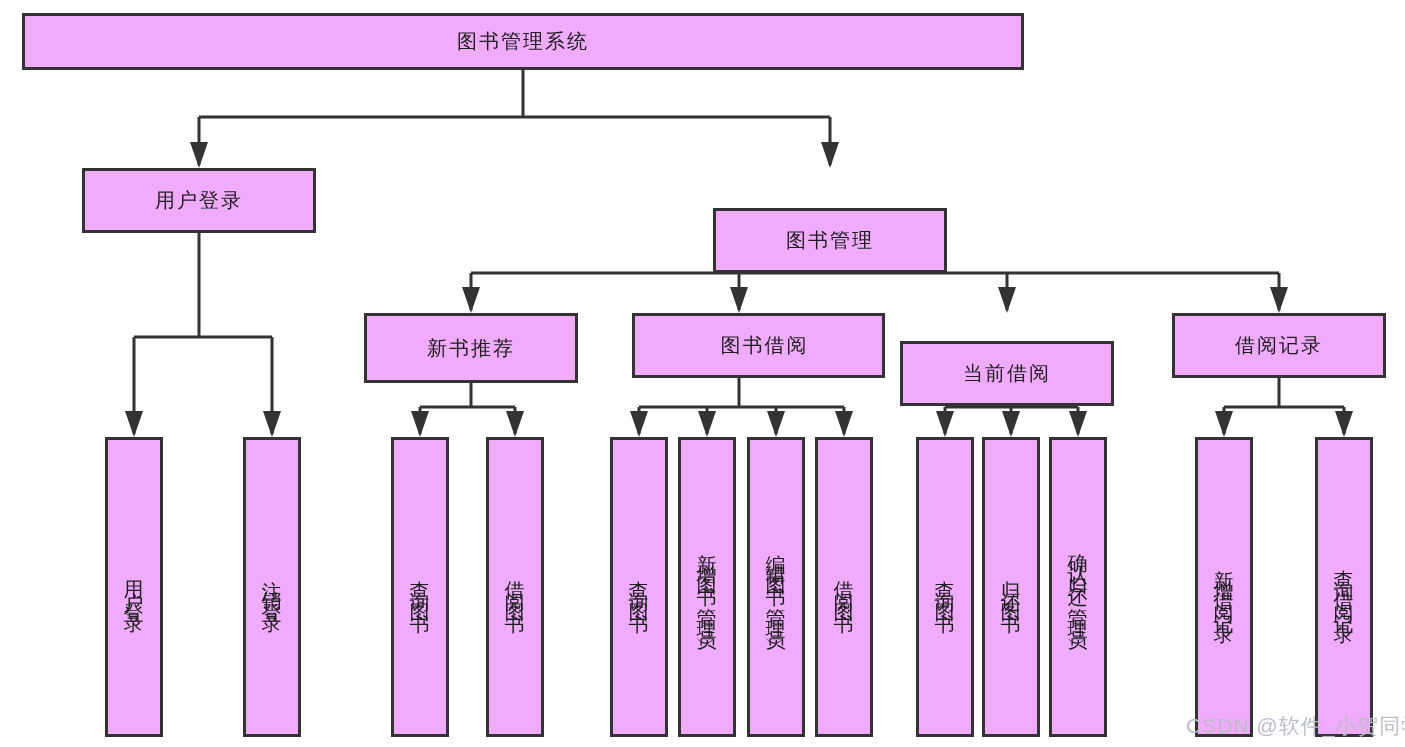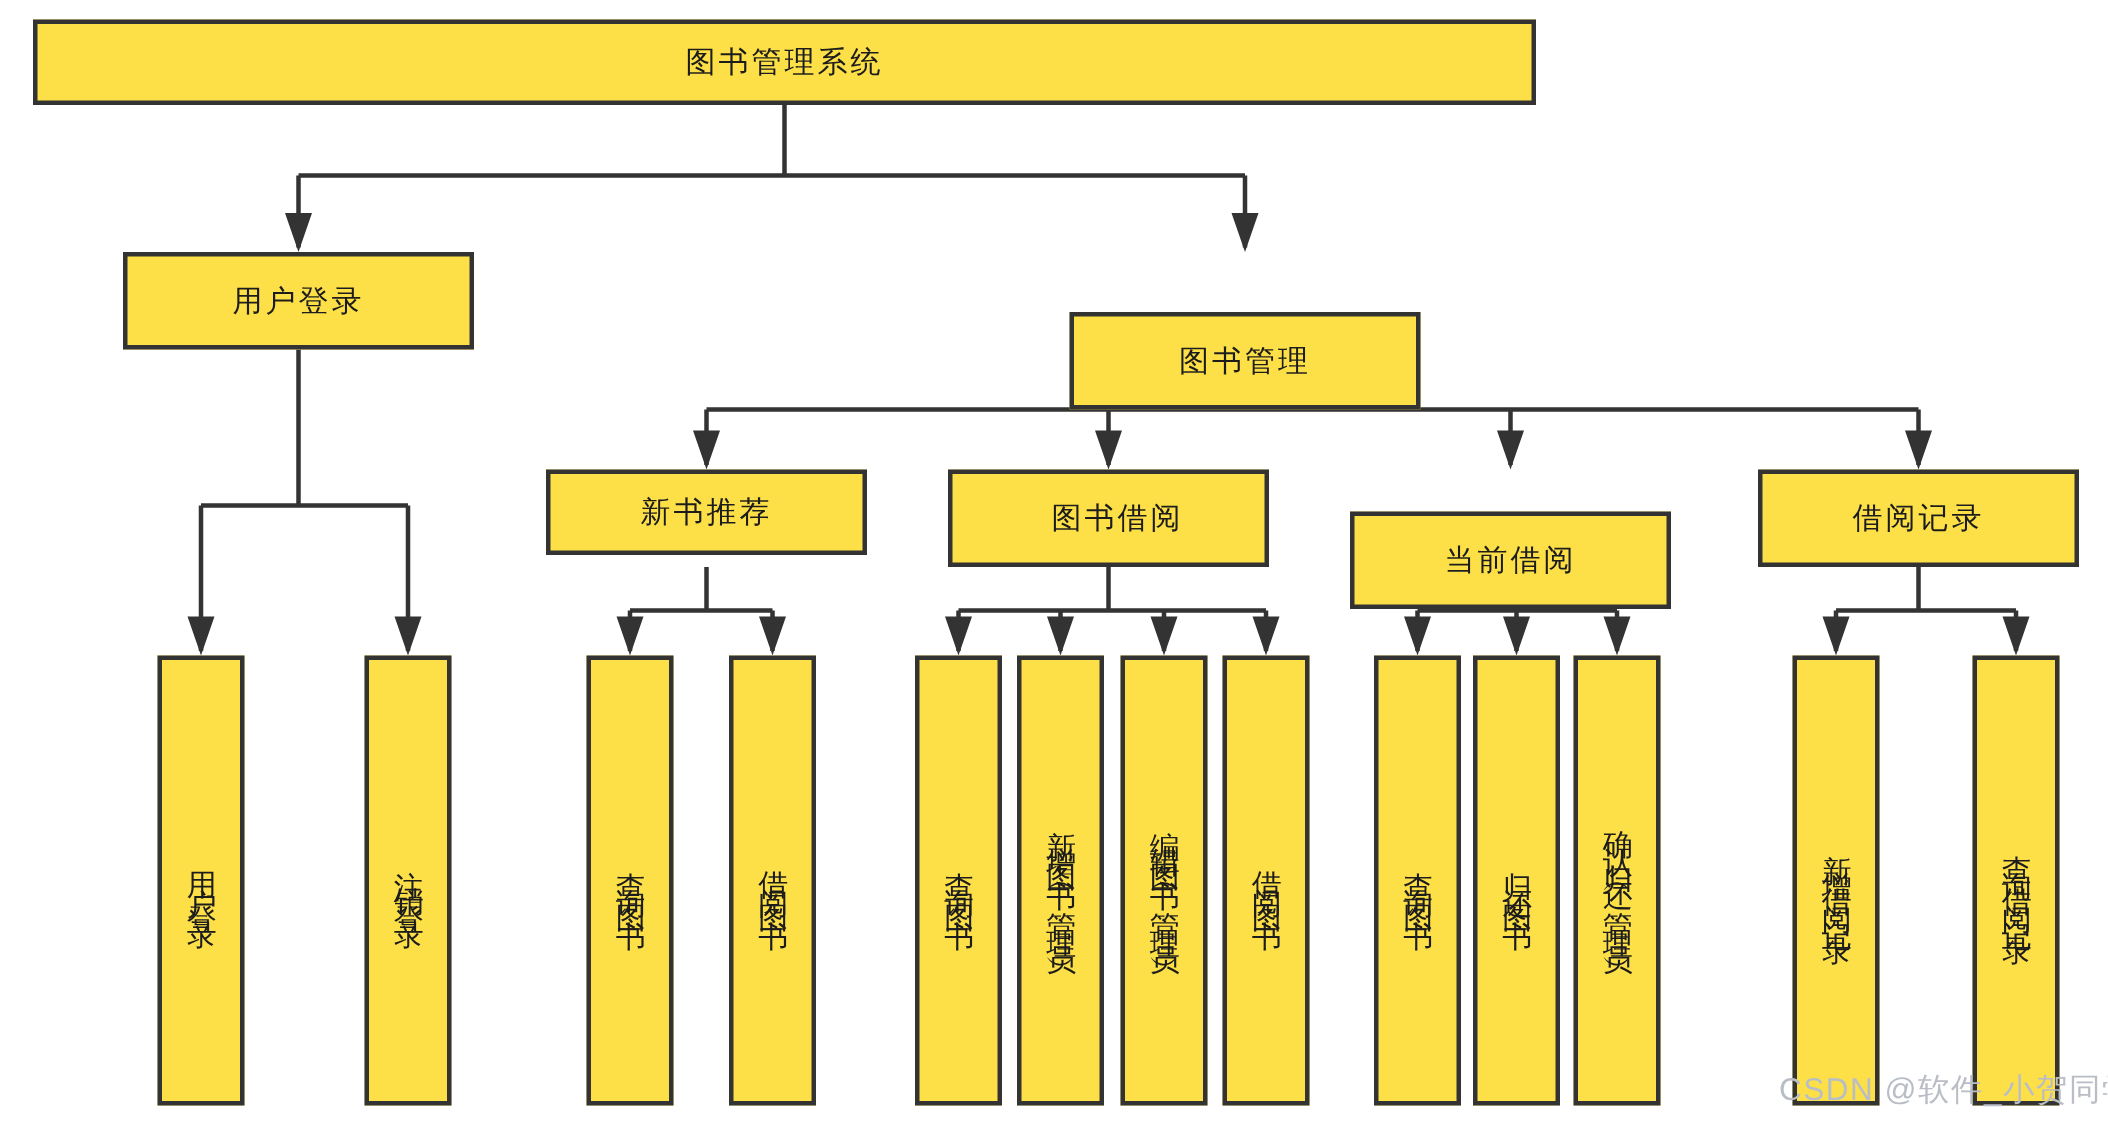--- a/index.html
+++ b/index.html
@@ -13,21 +13,21 @@
   }
   .connectors {
     position: absolute;
     left: 0; top: 0;
     width: 1405px; height: 747px;
     z-index: 1;
   }
   .node {
     position: absolute;
     box-sizing: border-box;
-    background: #fde047;
+    background: #f0abfc;
     border: 3px solid #333333;
     display: flex;
     align-items: center;
     justify-content: center;
     z-index: 2;
     color: #1c1c1c;
   }
   .hnode span {
     font-size: 20px;
     letter-spacing: 2px;
@@ -83,24 +83,24 @@
     <span>图书管理系统</span>
   </div>
 
   <div class="node hnode" style="left:82px; top:168px; width:234px; height:65px;">
     <span>用户登录</span>
   </div>
   <div class="node hnode" style="left:713px; top:168px; width:234px; height:65px;margin-top:40px;">
     <span>图书管理</span>
   </div>
 
-  <div class="node hnode" style="left:364px; top:313px; width:214px; height:57px;">
+  <div class="node hnode" style="left:364px; top:313px; width:214px; height:70px;">
     <span>新书推荐</span>
   </div>
-  <div class="node hnode" style="left:632px; top:313px; width:214px; height:65px;padding-left:12px;">
+  <div class="node hnode" style="left:632px; top:313px; width:253px; height:65px;padding-left:12px;">
     <span>图书借阅</span>
   </div>
   <div class="node hnode" style="left:900px; top:313px; width:214px; height:65px;margin-top:28px;">
     <span>当前借阅</span>
   </div>
   <div class="node hnode" style="left:1172px; top:313px; width:214px; height:65px;">
     <span>借阅记录</span>
   </div>
 
   <div class="node vnode" style="left:105px;">

